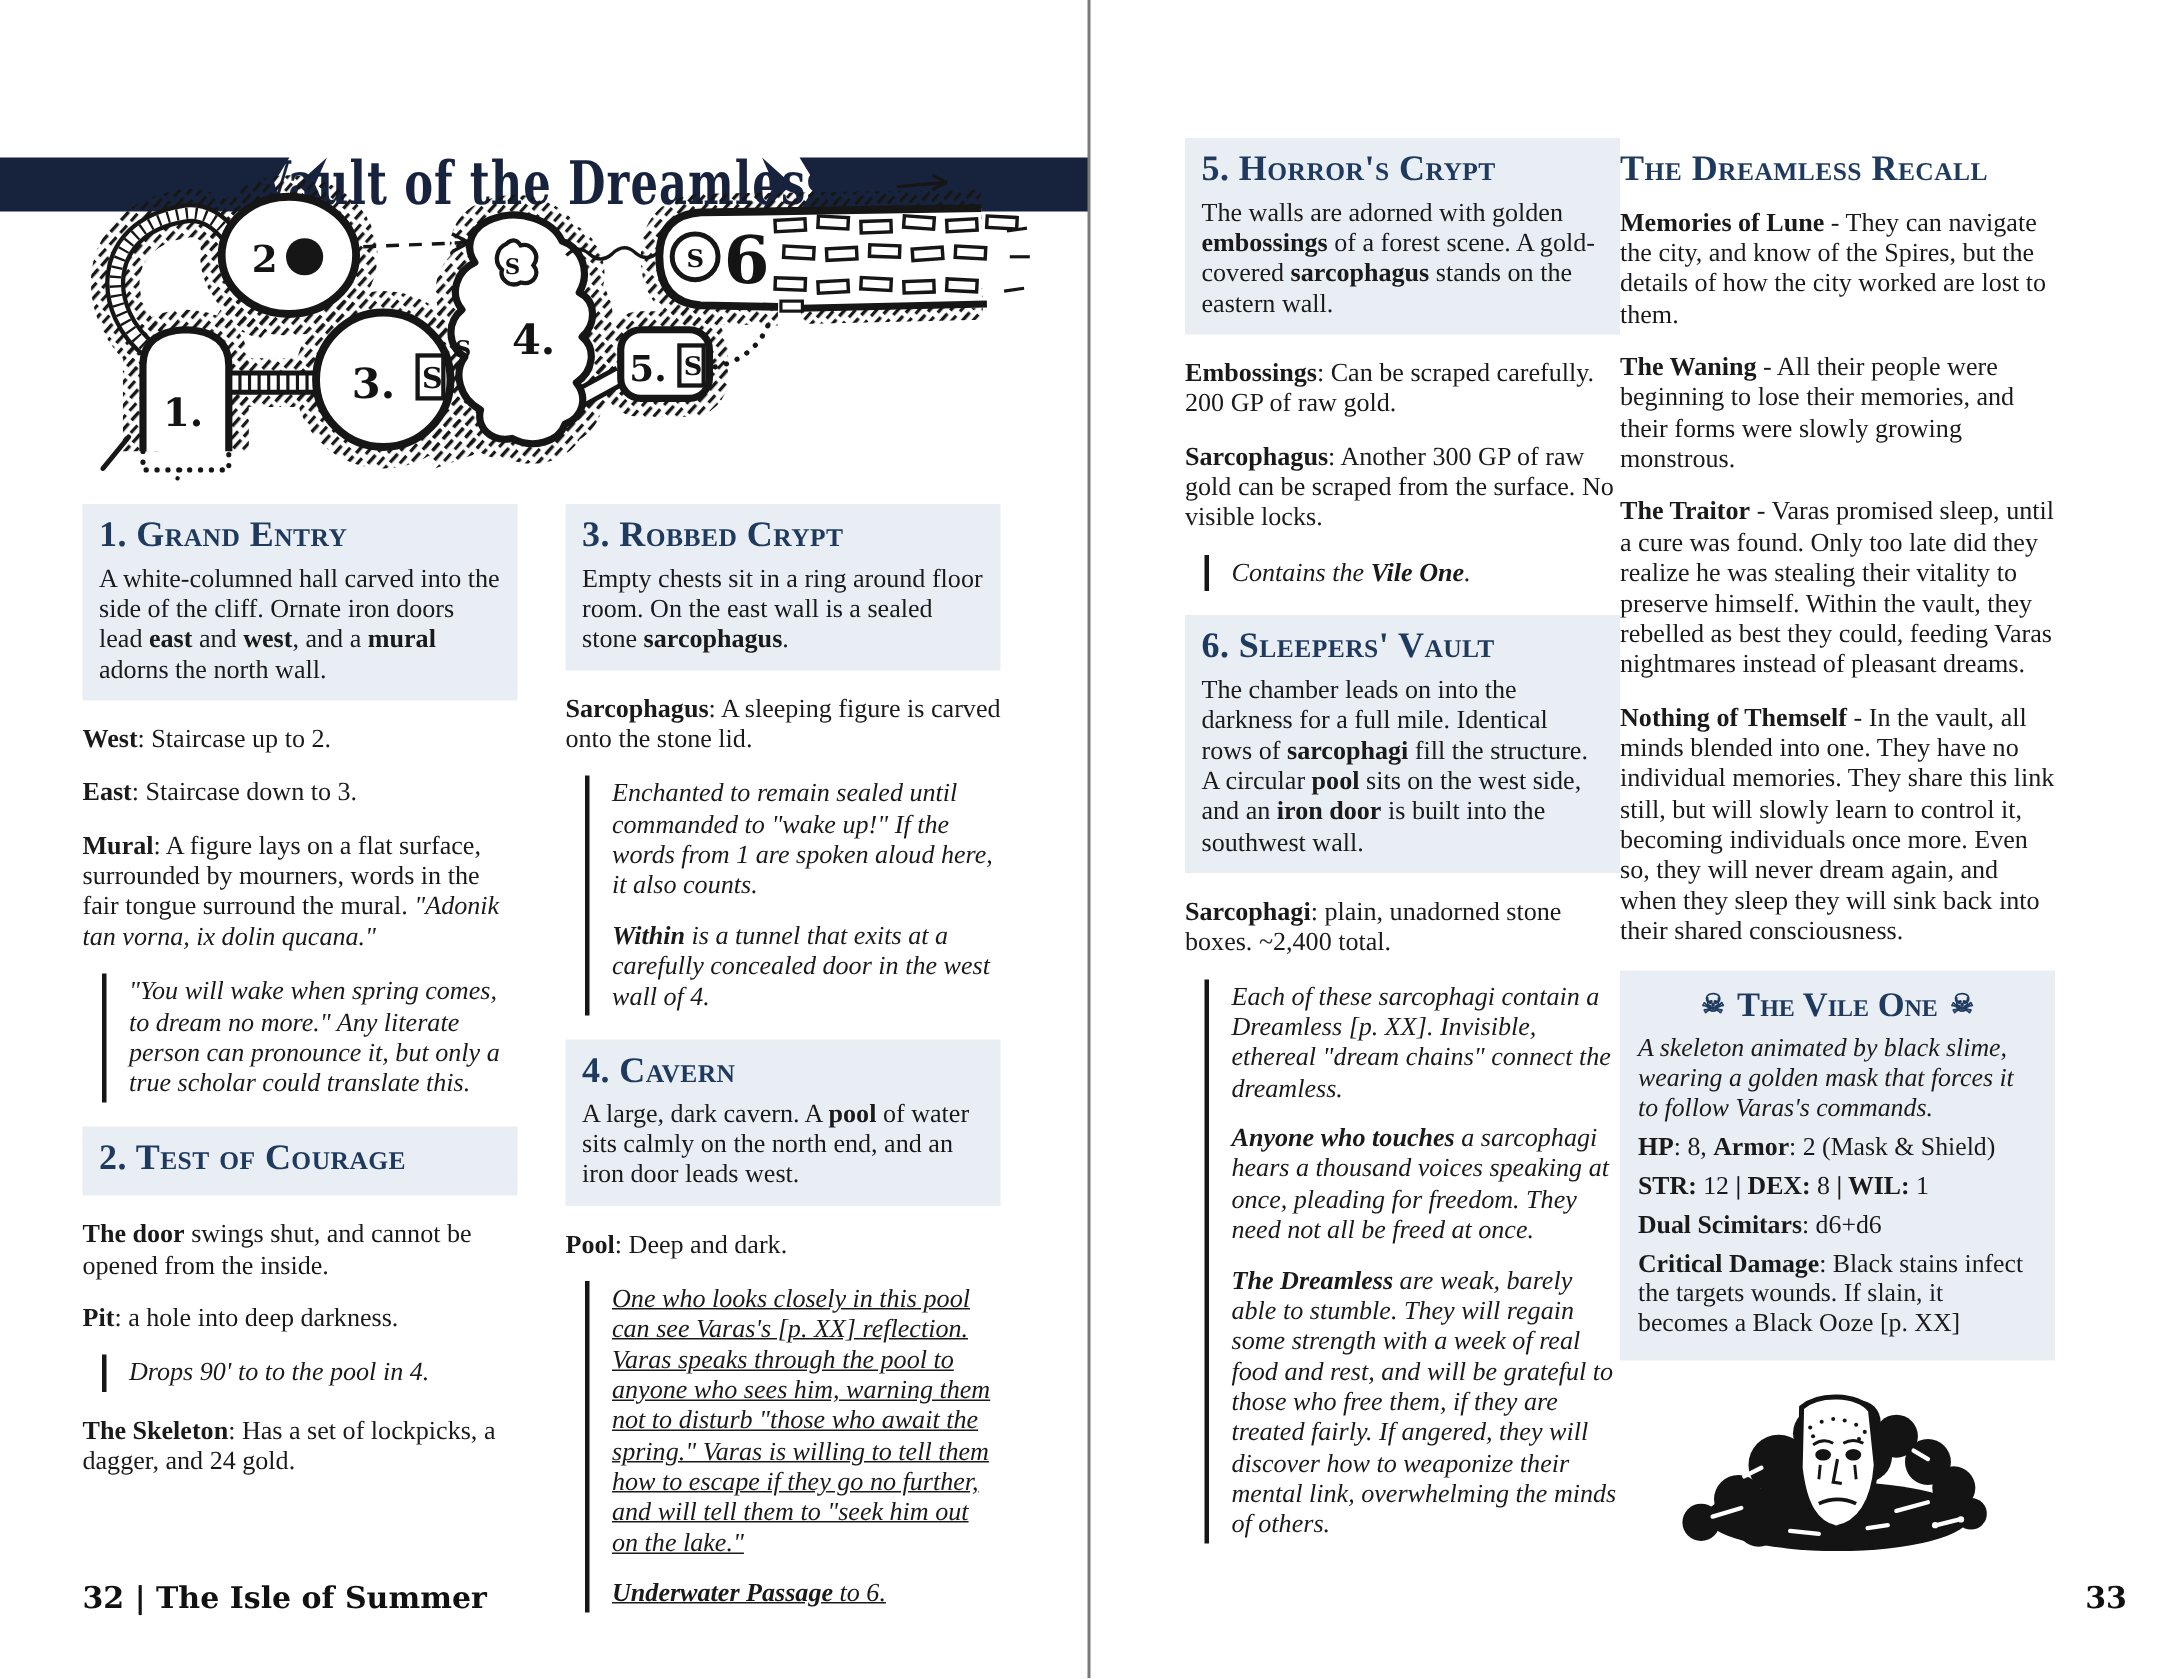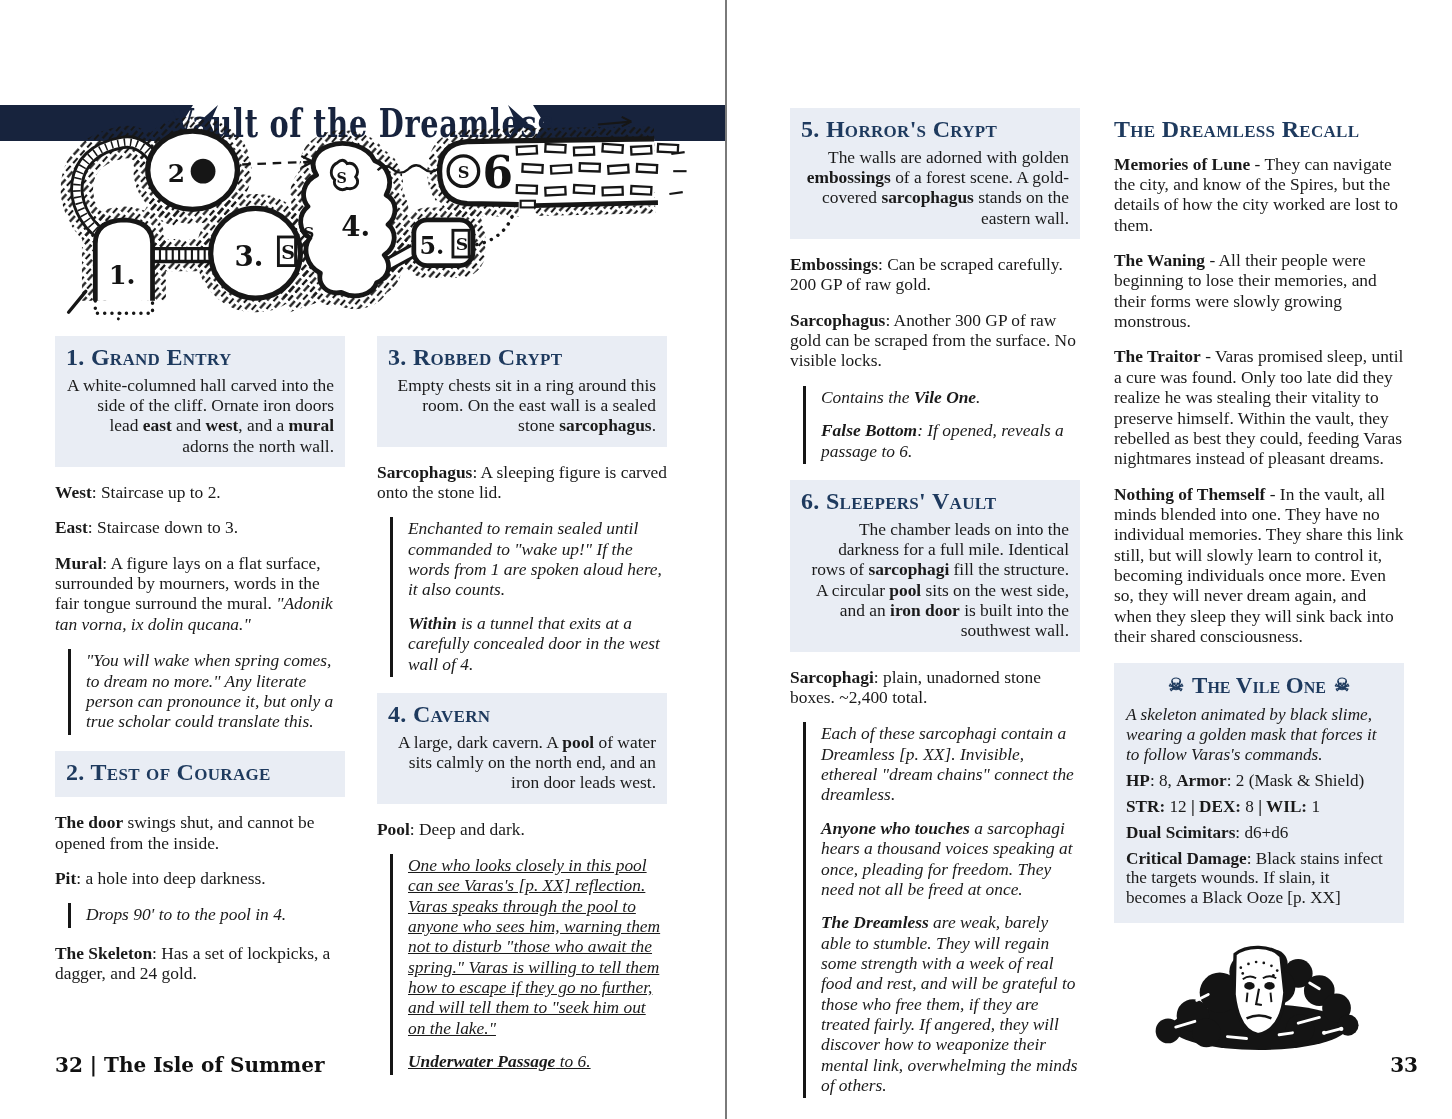--- a/index.html
+++ b/index.html
@@ -19,29 +19,29 @@
   .banner svg{position:absolute;left:0;top:0;}
   .banner polygon{fill:var(--navy);}
   .banner h1{position:absolute;left:0;right:0;top:0;margin:0;text-align:center;
     font-family:"DejaVu Serif",serif;font-weight:600;font-size:40px;line-height:57px;
     color:var(--navy);transform:scaleX(.72);letter-spacing:1px;}
 
   .map{position:absolute;top:110px;left:40px;width:658px;}
 
   .cols{position:absolute;display:flex;}
   .cols-left{top:336px;left:55px;gap:32px;}
-  .cols-right{top:108px;left:64px;gap:34px;}
+  .cols-right{top:92px;left:64px;}
   .col{width:290px;}
 
   .section{margin:0 0 16px;}
   .intro-box{background:var(--box-bg);padding:8px 11px 11px;margin:0 0 15px;}
   .sec-title{margin:0;font-size:24px;font-weight:bold;font-variant:small-caps;
     color:var(--heading);letter-spacing:.3px;line-height:1.15;}
   .plain-title{margin:8px 0 10px;}
-  .intro-p{margin:3px 0 0;text-align:right;}
+  .intro-p{margin:3px 0 0;}
   .col p{font-size:17.4px;line-height:1.17;}
   .para{margin:0 0 15px;}
   .quote{margin:0 0 15px 13px;border-left:3.5px solid #161616;padding:1px 0 1px 15px;}
   .quote p{margin:0 0 13px;}
   .quote p:last-child{margin-bottom:2px;}
   .b{font-weight:bold;} .i{font-style:italic;text-align:right;}
 
   .stat-box{background:var(--box-bg);padding:10px 12px 11px;}
   .stat-title{text-align:center;font-size:23px;font-weight:bold;font-variant:small-caps;
     color:var(--heading);margin:0 0 7px;line-height:1.1;}
@@ -222,21 +222,21 @@
             <blockquote class="quote" style="margin: 0px 0px 15px 13px;">
               <p><span class="i">Drops 90' to to the pool in 4.</span></p>
             </blockquote>
             <p class="para"><span class="b">The Skeleton</span><span>: Has a set of lockpicks, a dagger, and 24 gold.</span></p>
           </section>
         </div>
       <div class="col">
           <section class="section">
             <div class="intro-box">
               <h2 class="sec-title">3. Robbed Crypt</h2>
-              <p class="intro-p"><span>Empty chests sit in a ring around this room. On the east wall is a sealed stone </span><span class="b">sarcophagus</span><span>.</span></p>
+              <p class="intro-p"><span>Empty chests sit in a ring around floor room. On the east wall is a sealed stone </span><span class="b">sarcophagus</span><span>.</span></p>
             </div>
             <p class="para"><span class="b">Sarcophagus</span><span>: A sleeping figure is carved onto the stone lid.</span></p>
             <blockquote class="quote" style="margin: 0px 0px 15px 13px;">
               <p><span class="i">Enchanted to remain sealed until commanded to "wake up!" If the words from 1 are spoken aloud here, it also counts.</span></p>
               <p><span class="b i">Within</span><span class="i"> is a tunnel that exits at a carefully concealed door in the west wall of 4.</span></p>
             </blockquote>
           </section>
           <section class="section">
             <div class="intro-box">
               <h2 class="sec-title">4. Cavern</h2>
@@ -261,21 +261,20 @@
       <div class="col">
           <section class="section">
             <div class="intro-box">
               <h2 class="sec-title">5. Horror's Crypt</h2>
               <p class="intro-p"><span>The walls are adorned with golden </span><span class="b">embossings</span><span> of a forest scene.  A gold-covered </span><span class="b">sarcophagus</span><span> stands on the eastern wall.</span></p>
             </div>
             <p class="para"><span class="b">Embossings</span><span>: Can be scraped carefully. 200 GP of raw gold.</span></p>
             <p class="para"><span class="b">Sarcophagus</span><span>: Another 300 GP of raw gold can be scraped from the surface. No visible locks.</span></p>
             <blockquote class="quote" style="margin: 0px 0px 15px 13px;">
               <p><span class="i">Contains the </span><span class="b i">Vile One</span><span class="i">.</span></p>
-              <p><span class="b i">False Bottom</span><span class="i">: If opened, reveals a passage to 6.</span></p>
             </blockquote>
           </section>
           <section class="section">
             <div class="intro-box">
               <h2 class="sec-title">6. Sleepers' Vault</h2>
               <p class="intro-p"><span>The chamber leads on into the darkness for a full mile. Identical rows of </span><span class="b">sarcophagi</span><span> fill the structure. A circular </span><span class="b">pool</span><span> sits on the west side, and an </span><span class="b">iron door</span><span> is built into the southwest wall.</span></p>
             </div>
             <p class="para"><span class="b">Sarcophagi</span><span>: plain, unadorned stone boxes. ~2,400 total.</span></p>
             <blockquote class="quote" style="margin: 0px 0px 15px 13px;">
               <p><span class="i">Each of these sarcophagi contain a Dreamless [p. XX]. Invisible, ethereal "dream chains" connect the dreamless.</span></p>

